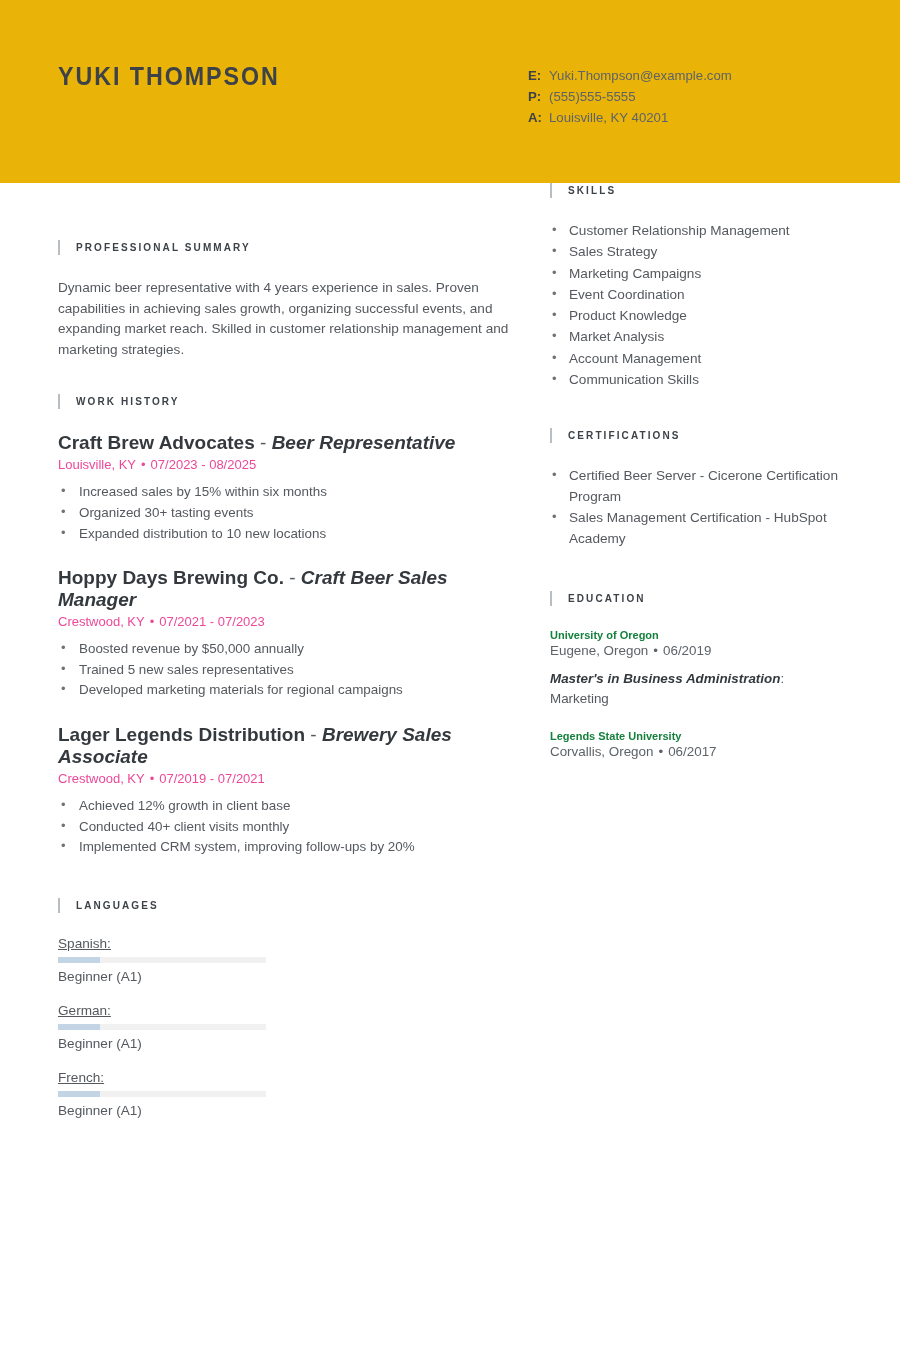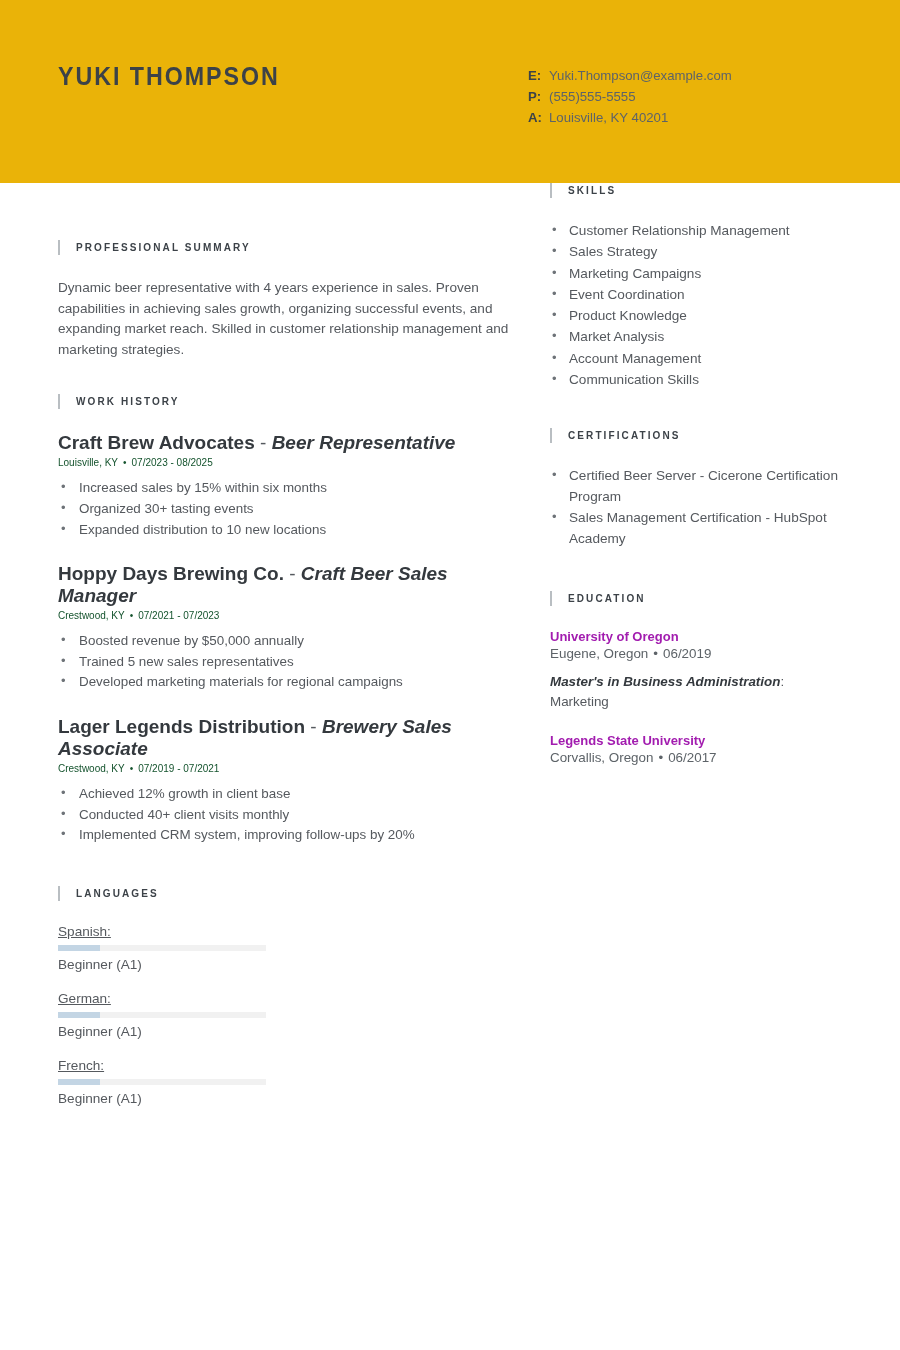--- a/index.html
+++ b/index.html
@@ -110,22 +110,22 @@
   .job-title-line {
     font-size: 19px;
     color: #34393e;
     margin-bottom: 3px;
   }
   .job-company { font-weight: bold; }
   .job-sep { font-weight: normal; color: #55595e; }
   .job-role { font-weight: bold; font-style: italic; }
 
   .job-meta {
-    font-size: 10px;
-    color: #14532d;
+    font-size: 13px;
+    color: #ec4899;
     margin-bottom: 10px;
   }
   .meta-dot { padding: 0 5px; }
 
   ul.bullets { list-style: none; }
 
   ul.bullets li {
     position: relative;
     padding-left: 21px;
     font-size: 13.4px;
@@ -160,23 +160,23 @@
     left: 2px;
     top: -1px;
     color: #6e7378;
     font-size: 13px;
   }
 
   
   .edu { margin-bottom: 21px; }
 
   .edu-school {
-    font-size: 13px;
+    font-size: 11px;
     font-weight: bold;
-    color: #a21caf;
+    color: #15803d;
     margin-bottom: 2px;
   }
 
   .edu-meta {
     font-size: 13.4px;
     color: #5d6368;
     margin-bottom: 11px;
   }
 
   .edu-degree {

